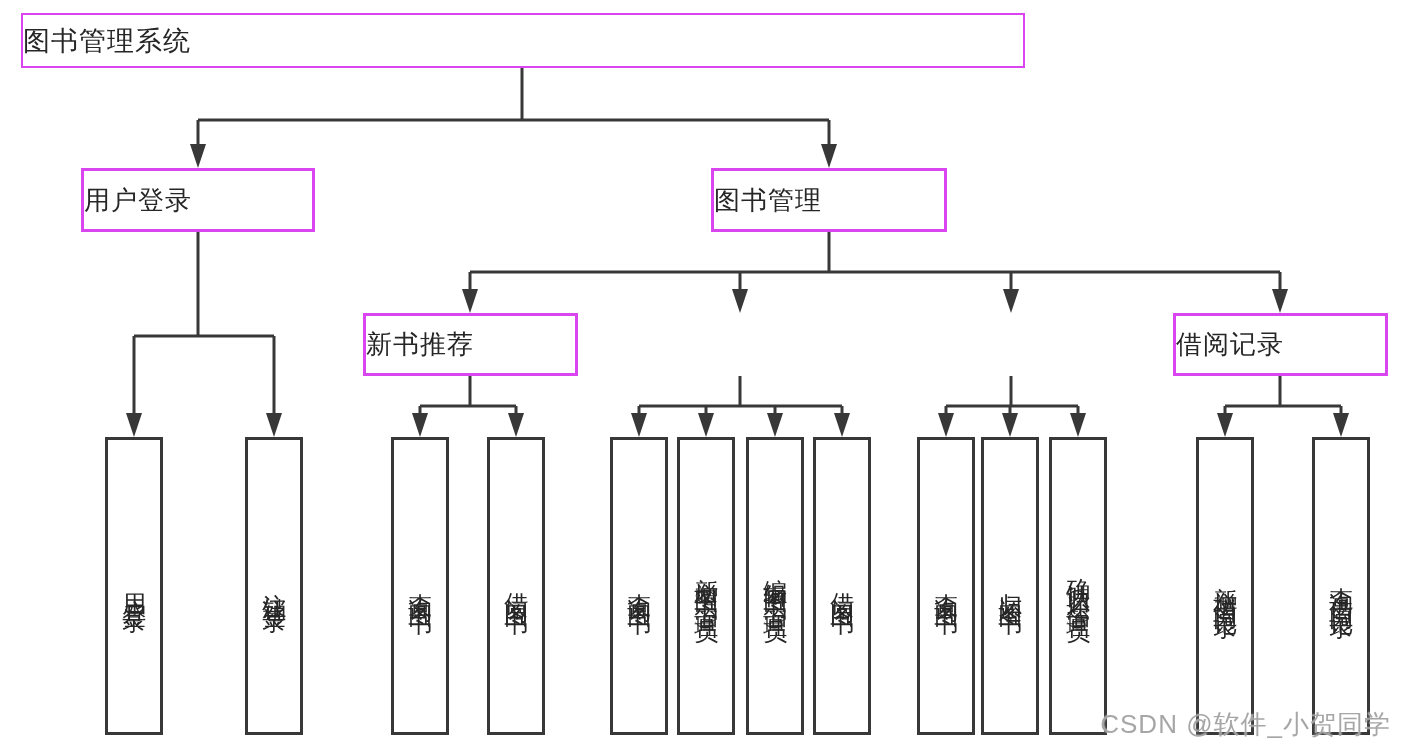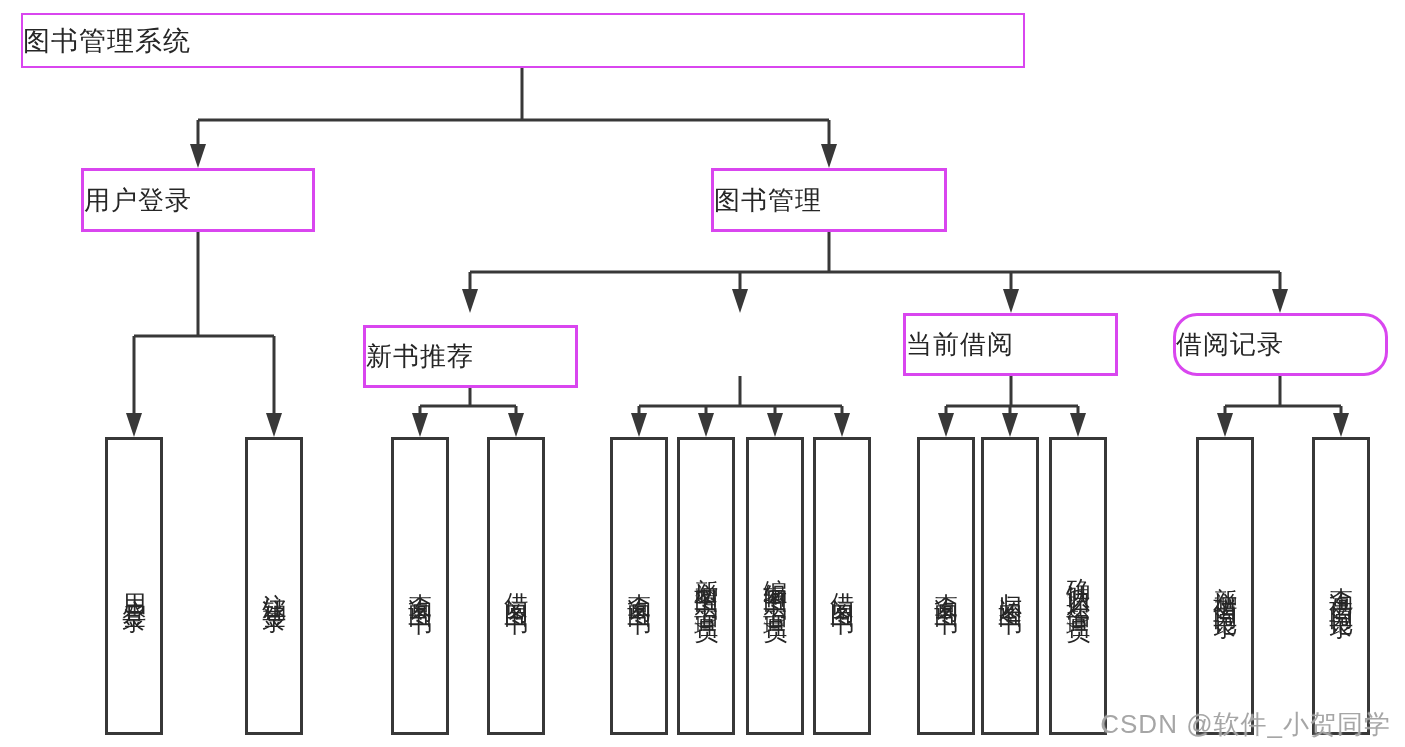--- a/index.html
+++ b/index.html
@@ -97,27 +97,24 @@
     <span>图书管理系统</span>
   </div>
 
   <div class="node" style="left:81px;top:168px;width:234px;height:64px;">
     <span>用户登录</span>
   </div>
   <div class="node" style="left:711px;top:168px;width:236px;height:64px;">
     <span>图书管理</span>
   </div>
 
-  <div class="node" style="left:363px;top:325px;width:215px;height:63px;">
+  <div class="node" style="left:363px;top:313px;width:215px;height:63px;">
     <span>新书推荐</span>
   </div>
-  <div class="node" style="left:903px;top:313px;width:215px;height:63px;">
-    <span>当前借阅</span>
-  </div>
-  <div class="node" style="left:1173px;top:313px;width:215px;height:63px;border-radius:24px;">
+  <div class="node" style="left:1173px;top:313px;width:215px;height:63px;">
     <span>借阅记录</span>
   </div>
 
   <div class="leaf" style="left:105px;top:437px;width:58px;height:298px;">
     <span class="vtext">用户登录</span>
   </div>
   <div class="leaf" style="left:245px;top:437px;width:58px;height:298px;">
     <span class="vtext">注销登录</span>
   </div>
 

